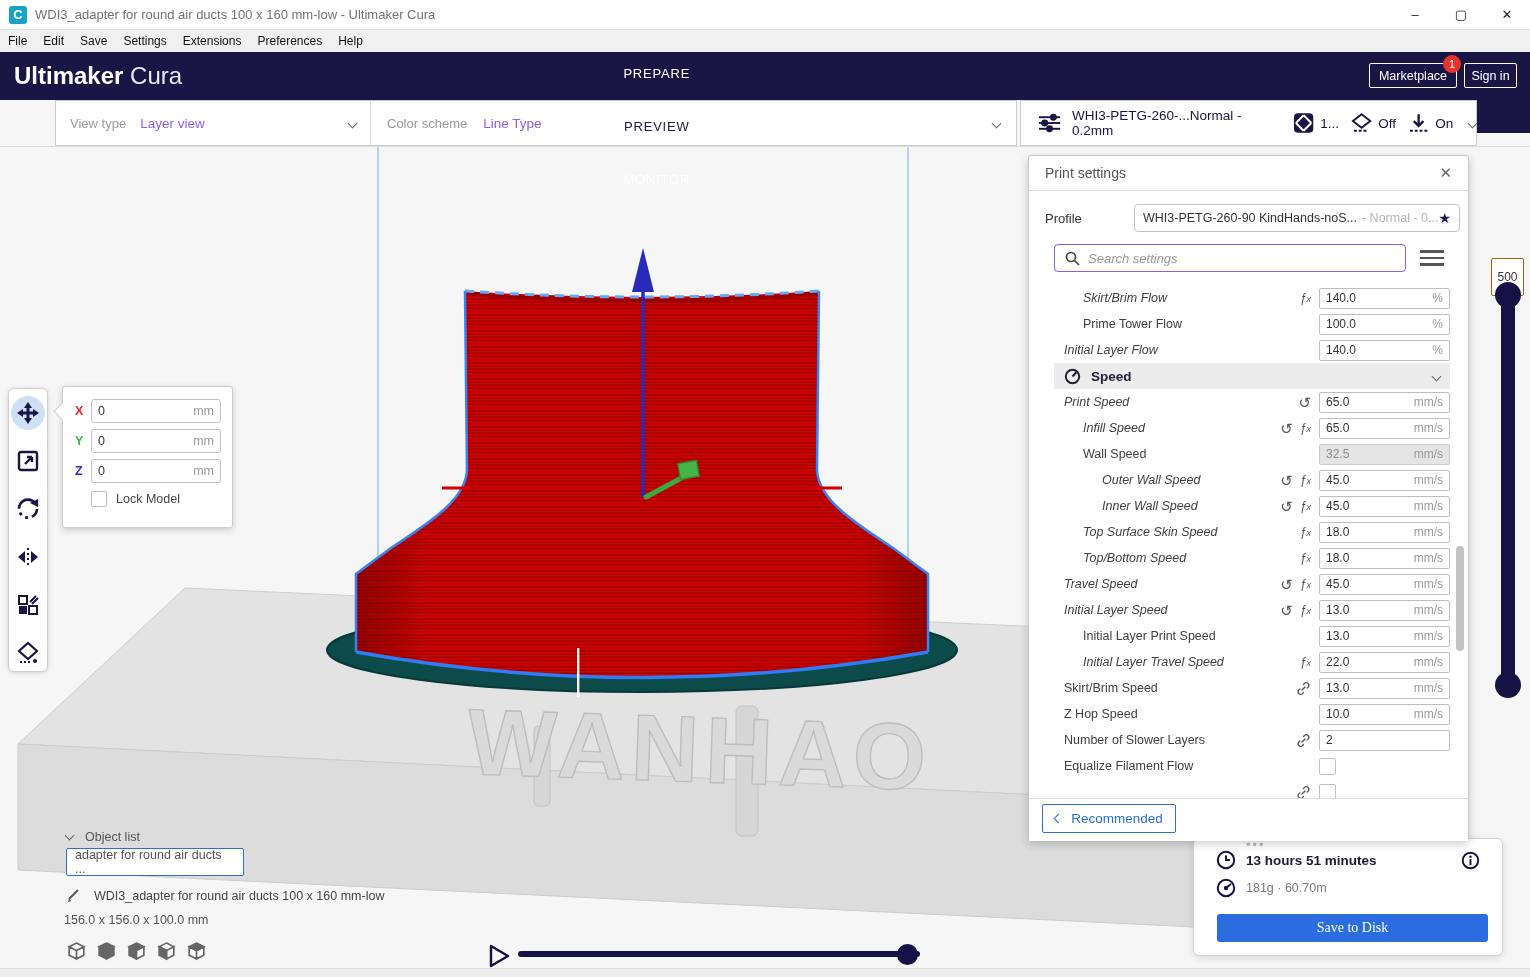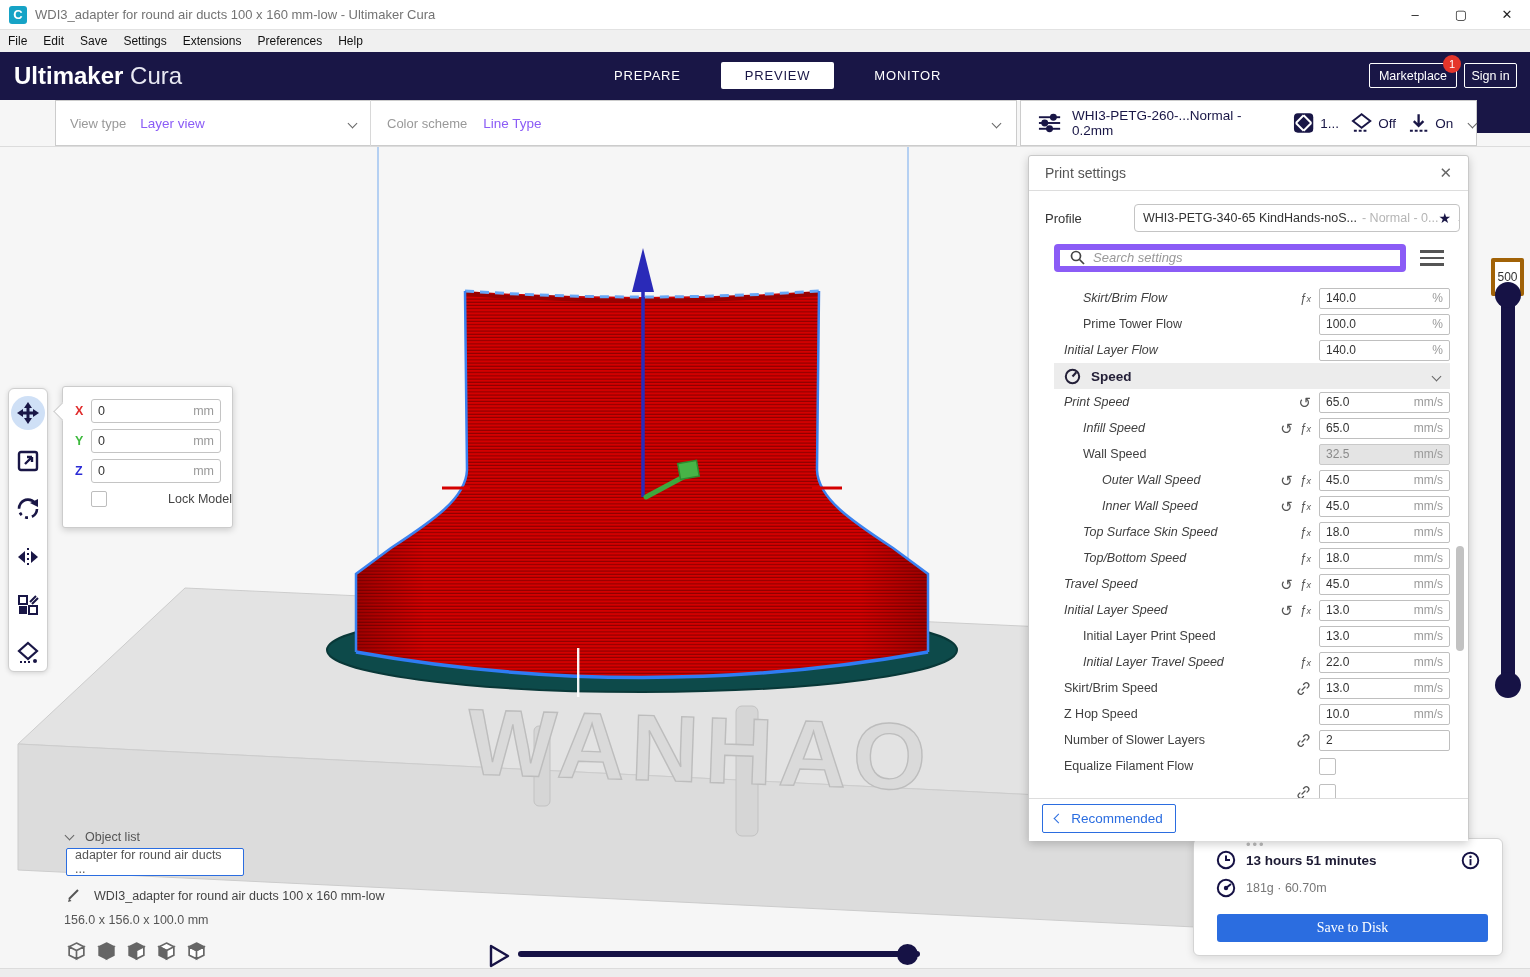--- a/index.html
+++ b/index.html
@@ -15,21 +15,21 @@
   .win-btn { width:46px; height:30px; display:flex; align-items:center; justify-content:center; font-size:13px; color:#222; }
 
   
   .menubar { left:0; top:30px; width:1530px; height:22px; background:#f0f0f0; display:flex; align-items:center; gap:0; z-index:20; }
   .menu-item { font-size:12px; color:#111; padding:0 8px; height:22px; display:flex; align-items:center; }
 
   
   .header { left:0; top:52px; width:1530px; height:48px; background:#191646; z-index:20; }
   .brand { position:absolute; left:14px; top:10px; font-size:24px; color:#fff; }
   .brand b { font-weight:700; } .brand span { font-weight:300; color:#e8e8f2; }
-  .tabs { position:absolute; left:600px; top:60px; display:flex; gap:26px; align-items:center; height:30px; z-index:21; }
+  .tabs { position:absolute; left:600px; top:60px; display:flex; gap:26px; align-items:center; height:30px; z-index:21;flex-direction:column; }
   .tab { color:#fff; font-size:13px; letter-spacing:.8px; padding:6px 14px; }
   .tab.active { background:#fff; color:#191646; border-radius:2px; padding:6px 24px; font-weight:500; }
   .hdr-btn { position:absolute; top:63px; height:25px; border:1px solid #fff; border-radius:2px; color:#fff; font-size:12.5px; display:flex; align-items:center; justify-content:center; z-index:21; }
   .badge { position:absolute; left:1443px; top:55px; width:18px; height:18px; background:#e5352b; border-radius:50%; color:#fff; font-size:11px; display:flex; align-items:center; justify-content:center; z-index:22; }
   .hdr-stub { left:1477px; top:100px; width:53px; height:33px; background:#191646; z-index:6; }
 
   
   .stage-left { left:55px; top:100px; width:962px; height:46px; background:#fff; border:1px solid #cccccc; display:flex; align-items:center; z-index:7; }
   .stage-div { width:1px; height:46px; background:#d8d8d8; }
   .muted { color:#999; } .dark { color:#8b5cf6; }
@@ -58,21 +58,21 @@
   .cb { width:16px; height:16px; border:1px solid #bdbdbd; border-radius:2px; background:#fff; }
 
   
   .pspanel { left:1028px; top:155px; width:441px; height:686px; background:#fff; border:1px solid #c9c9c9; border-radius:3px; box-shadow:0 3px 10px rgba(0,0,0,.2); z-index:9; }
   .pshead { height:35px; border-bottom:1px solid #ddd; display:flex; align-items:center; padding:0 16px; font-size:14px; color:#555; }
   .psx { margin-left:auto; color:#666; font-size:15px; }
   .profrow { display:flex; align-items:center; padding:13px 8px 0 16px; }
   .proflbl { font-size:13px; color:#333; }
   .profbox { margin-left:auto; width:326px; height:28px; border:1px solid #c4c4c4; border-radius:4px; display:flex; align-items:center; padding:0 8px; font-size:12.5px; white-space:nowrap; overflow:hidden; }
   .searchrow { display:flex; align-items:center; padding:12px 8px 0 25px; }
-  .searchbox { width:352px; height:28px; border:6px solid #8b5cf6; border-radius:4px; display:flex; align-items:flex-start; padding:0 10px; }
+  .searchbox { width:352px; height:28px; border:1px solid #8b5cf6; border-radius:4px; display:flex; align-items:center; padding:0 10px; }
   .searchbox .ph { font-size:13px; color:#999; font-style:italic; margin-left:8px; }
   .burger { margin-left:14px; width:24px; display:flex; flex-direction:column; gap:4px; }
   .burger i { height:2.5px; background:#555; display:block; }
   .setlist { position:absolute; left:25px; top:129px; width:396px; height:513px; overflow:hidden; }
   .srow { height:26px; display:flex; align-items:center; }
   .srow .lbl { font-size:12.5px; color:#404040; flex:1; white-space:nowrap; overflow:hidden; }
   .srow .lbl.i { font-style:italic; }
   .ics { width:56px; display:flex; justify-content:flex-end; align-items:center; gap:7px; margin-right:8px; }
   .ic-reset { font-size:15px; color:#555; line-height:1; }
   .ic-fx { font-size:12px; color:#555; font-style:italic; }
@@ -83,21 +83,21 @@
   .valbox.dis .unit { color:#9a9a9a; }
   .cbx { width:17px; height:17px; border:1px solid #bfbfbf; border-radius:2px; background:#fff; }
   .sect { height:26px; background:#ececec; display:flex; align-items:center; padding:0 10px; margin:0 0 0 0; }
   .sect .slbl { font-size:13.5px; font-weight:bold; color:#242038; margin-left:10px; flex:1; }
   .psscroll { position:absolute; left:427px; top:390px; width:8px; height:105px; background:#c2c2c2; border-radius:4px; }
   .psfoot { position:absolute; left:0; top:642px; width:439px; height:43px; border-top:1px solid #ddd; background:#fff; }
   .recbtn { position:absolute; left:13px; top:5px; width:134px; height:29px; border:1px solid #2b6de0; border-radius:2px; color:#2b6de0; font-size:13.5px; display:flex; align-items:center; justify-content:center; gap:9px; background:#fff; }
   .recbtn .lt { display:inline-block; width:7px; height:7px; border-left:1.8px solid #2b6de0; border-bottom:1.8px solid #2b6de0; transform:rotate(45deg); }
 
   
-  .lay500 { left:1491px; top:258px; width:33px; height:38px; background:#fff; border:4px solid #a16207; border-radius:2px; font-size:12px; color:#333; display:flex; align-items:center; justify-content:center; z-index:8; }
+  .lay500 { left:1491px; top:258px; width:33px; height:38px; background:#fff; border:1px solid #a16207; border-radius:2px; font-size:12px; color:#333; display:flex; align-items:center; justify-content:center; z-index:8; }
   .lay500:after { content:""; position:absolute; left:11px; bottom:-5px; width:8px; height:8px; background:#fff; border-right:1px solid #c4c4c4; border-bottom:1px solid #c4c4c4; transform:rotate(45deg); }
   .laytrack { left:1501px; top:285px; width:14px; height:412px; background:#161245; border-radius:7px; z-index:7; }
   .layhandle { width:26px; height:26px; background:#161245; border-radius:50%; z-index:8; }
 
   
   .ol-head { left:66px; top:830px; display:flex; align-items:center; gap:12px; z-index:7; }
   .ol-head .t { font-size:12.5px; color:#555; }
   .ol-sel { left:66px; top:848px; width:178px; height:28px; background:#fff; border:1px solid #2b6de0; border-radius:2px; display:flex; align-items:center; padding:0 8px; font-size:12.5px; color:#555; z-index:7; }
   .ol-model { left:66px; top:888px; display:flex; align-items:center; gap:12px; z-index:7; font-size:12.5px; color:#444; }
   .ol-dims { left:64px; top:913px; font-size:12.5px; color:#555; z-index:7; }
@@ -305,35 +305,35 @@
       <span class="unit">mm</span>
     </div>
   </div>
   <div class="axisrow">
     <span class="axislbl" style="color:#2b2bd6;">Z</span>
     <div class="axisbox">
       <span>0</span>
       <span class="unit">mm</span>
     </div>
   </div>
-  <div class="lockrow" style="margin-left:16px;justify-content:space-between;">
+  <div class="lockrow" style="margin-left:16px;">
     <div class="cb"></div>
     <span style="font-size:12.5px; color:#444; margin-left:9px;">Lock Model</span>
   </div>
 </div>
 
 <div class="abs pspanel">
   <div class="pshead">
     <span>Print settings</span>
     <span class="psx">✕</span>
   </div>
   <div class="profrow">
     <span class="proflbl">Profile</span>
     <div class="profbox">
-      <span style="color:#333;">WHI3-PETG-340-65 KindHands-noS...</span>
+      <span style="color:#333;">WHI3-PETG-260-90 KindHands-noS...</span>
       <span style="color:#b5b5b5; margin-left:5px;">- Normal - 0...</span>
       <span style="margin-left:auto; color:#191646; font-size:14px;">★</span>
       <span class="chev" style="margin-left:10px;"></span>
     </div>
   </div>
   <div class="searchrow">
     <div class="searchbox">
       <svg width="15" height="15" viewBox="0 0 15 15">
         <circle cx="6" cy="6" r="4.5" fill="none" stroke="#444" stroke-width="1.7"></circle>
         <line x1="9.5" y1="9.5" x2="14" y2="14" stroke="#444" stroke-width="1.7"></line>

